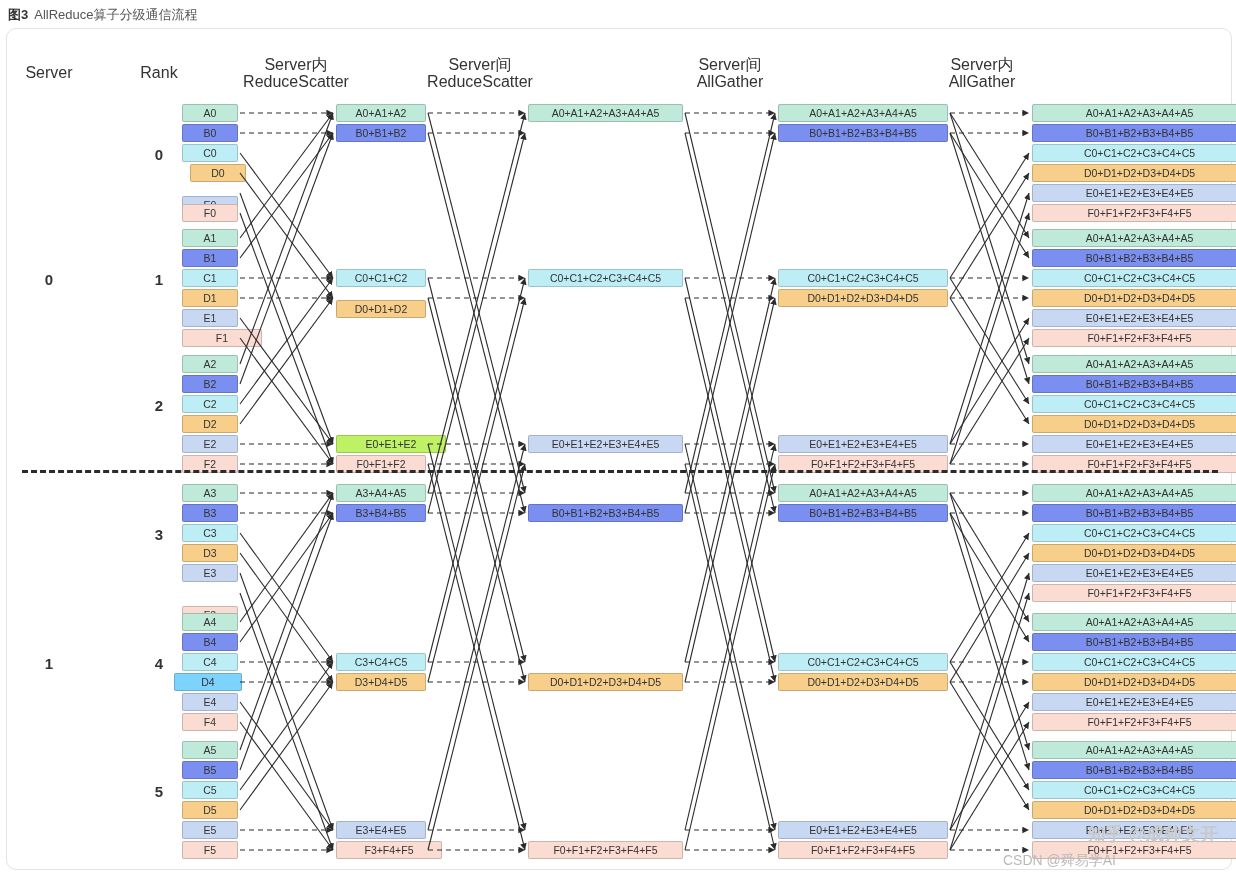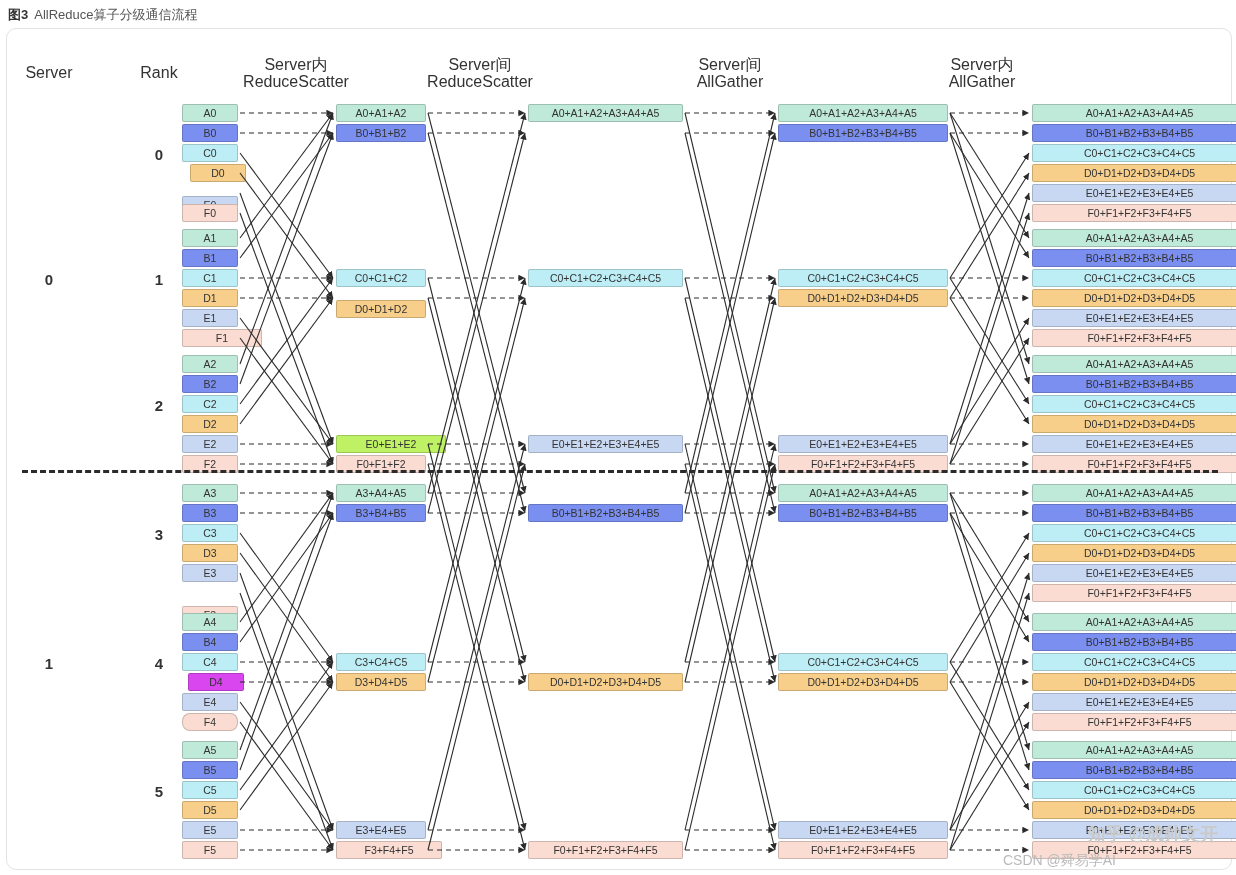--- a/index.html
+++ b/index.html
@@ -135,23 +135,23 @@
       <div class="cell" style="left: 778px; top: 504px; width: 170px; background: rgb(123, 143, 240);">B0+B1+B2+B3+B4+B5</div>
       <div class="cell" style="left: 1032px; top: 484px; width: 215px; background: rgb(191, 233, 216);">A0+A1+A2+A3+A4+A5</div>
       <div class="cell" style="left: 1032px; top: 504px; width: 215px; background: rgb(123, 143, 240);">B0+B1+B2+B3+B4+B5</div>
       <div class="cell" style="left: 1032px; top: 524px; width: 215px; background: rgb(189, 238, 245);">C0+C1+C2+C3+C4+C5</div>
       <div class="cell" style="left: 1032px; top: 544px; width: 215px; background: rgb(247, 207, 138);">D0+D1+D2+D3+D4+D5</div>
       <div class="cell" style="left: 1032px; top: 564px; width: 215px; background: rgb(201, 216, 242);">E0+E1+E2+E3+E4+E5</div>
       <div class="cell" style="left: 1032px; top: 584px; width: 215px; background: rgb(251, 220, 210);">F0+F1+F2+F3+F4+F5</div>
       <div class="cell" style="left: 182px; top: 613px; width: 56px; background: rgb(191, 233, 216);">A4</div>
       <div class="cell" style="left: 182px; top: 633px; width: 56px; background: rgb(123, 143, 240);">B4</div>
       <div class="cell" style="left: 182px; top: 653px; width: 56px; background: rgb(189, 238, 245);">C4</div>
-      <div class="cell" style="left: 188px; top: 673px; width: 56px; background: #d946ef;">D4</div>
+      <div class="cell" style="left: 174px; top: 673px; width: 68px; background: #7dd3fc;">D4</div>
       <div class="cell" style="left: 182px; top: 693px; width: 56px; background: rgb(201, 216, 242);">E4</div>
-      <div class="cell" style="left: 182px; top: 713px; width: 56px; background: rgb(251, 220, 210); border-radius: 8px;">F4</div>
+      <div class="cell" style="left: 182px; top: 713px; width: 56px; background: rgb(251, 220, 210);">F4</div>
       <div class="cell" style="left: 336px; top: 653px; width: 90px; background: rgb(189, 238, 245);">C3+C4+C5</div>
       <div class="cell" style="left: 336px; top: 673px; width: 90px; background: rgb(247, 207, 138);">D3+D4+D5</div>
       <div class="cell" style="left: 528px; top: 673px; width: 155px; background: rgb(247, 207, 138);">D0+D1+D2+D3+D4+D5</div>
       <div class="cell" style="left: 778px; top: 653px; width: 170px; background: rgb(189, 238, 245);">C0+C1+C2+C3+C4+C5</div>
       <div class="cell" style="left: 778px; top: 673px; width: 170px; background: rgb(247, 207, 138);">D0+D1+D2+D3+D4+D5</div>
       <div class="cell" style="left: 1032px; top: 613px; width: 215px; background: rgb(191, 233, 216);">A0+A1+A2+A3+A4+A5</div>
       <div class="cell" style="left: 1032px; top: 633px; width: 215px; background: rgb(123, 143, 240);">B0+B1+B2+B3+B4+B5</div>
       <div class="cell" style="left: 1032px; top: 653px; width: 215px; background: rgb(189, 238, 245);">C0+C1+C2+C3+C4+C5</div>
       <div class="cell" style="left: 1032px; top: 673px; width: 215px; background: rgb(247, 207, 138);">D0+D1+D2+D3+D4+D5</div>
       <div class="cell" style="left: 1032px; top: 693px; width: 215px; background: rgb(201, 216, 242);">E0+E1+E2+E3+E4+E5</div>

